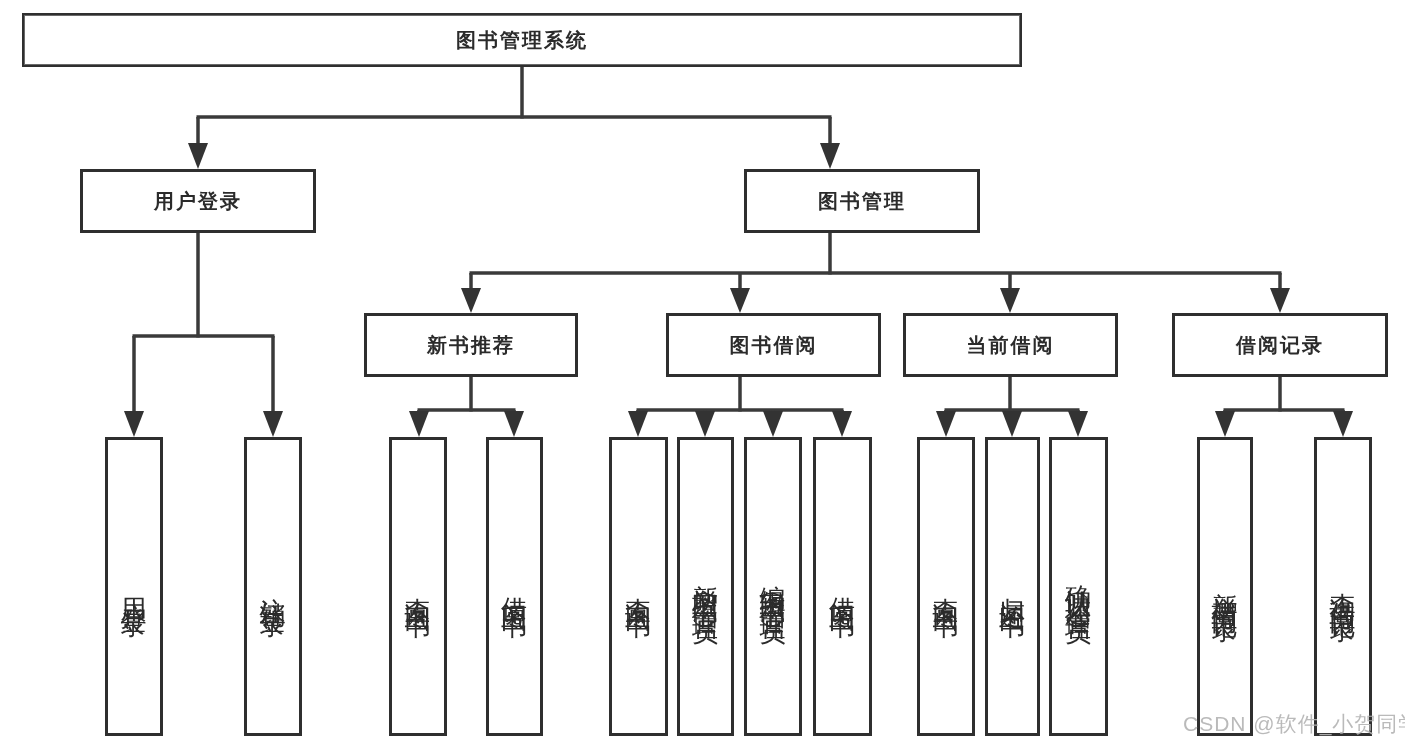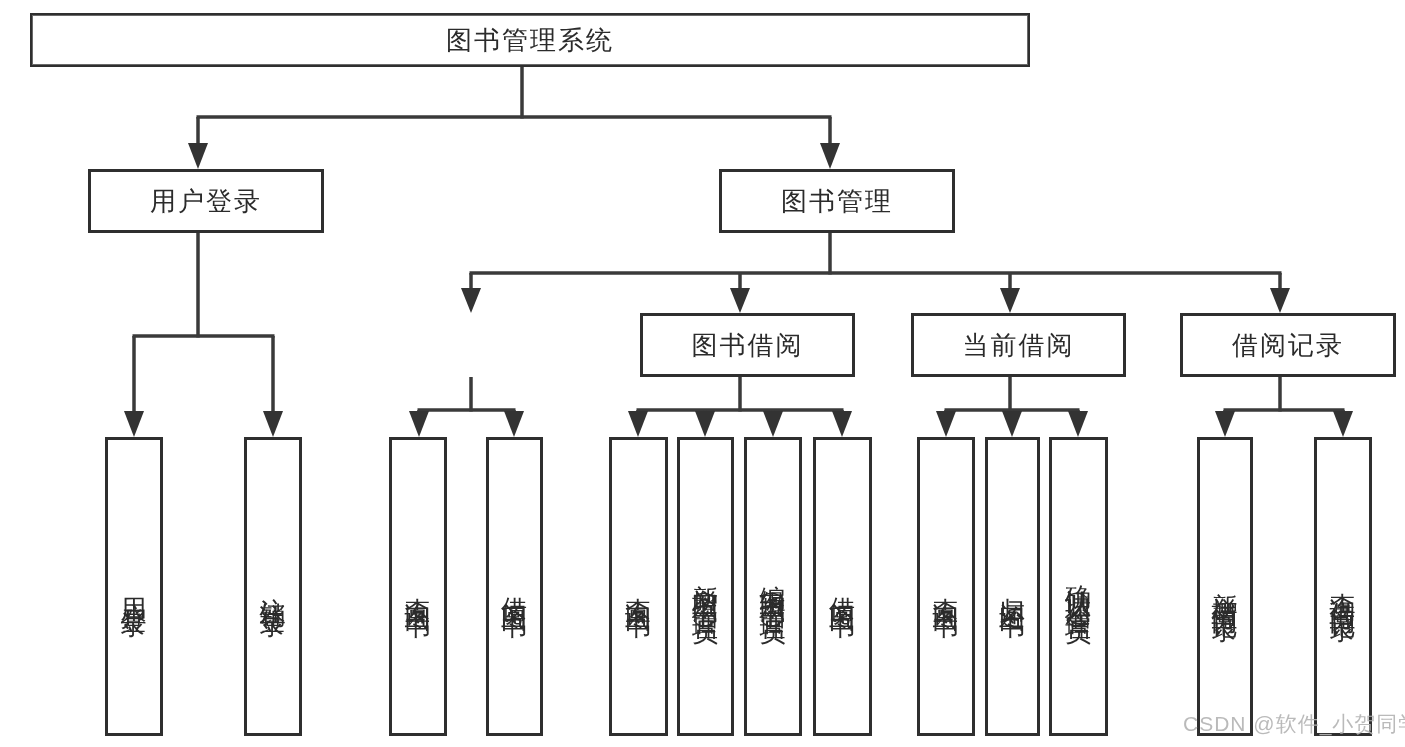--- a/index.html
+++ b/index.html
@@ -16,25 +16,24 @@
     box-sizing:border-box;
     background:#ffffff;
     border:3px solid #2f2f2f;
     display:flex;
     align-items:center;
     justify-content:center;
     color:#2b2b2b;
     z-index:2;
   }
   .hnode{
-    font-size:26px;
-    font-weight:400;
+    font-size:20px;
+    font-weight:700;
     letter-spacing:2px;
     white-space:nowrap;
-    margin-left:8px;
   }
   .root{border-width:2px;box-shadow:inset 0 0 0 1px #6a6a6a;}
   .vnode{
     writing-mode:vertical-rl;
     text-orientation:mixed;
     font-size:26px;
     font-weight:500;
     letter-spacing:5px;
     line-height:1;
     text-align:center;
@@ -133,25 +132,28 @@
     </g>
   </svg>
 
   <div class="node hnode root" style="left:22px;top:13px;width:1000px;height:54px;">
     <span>图书管理系统</span>
   </div>
 
   <div class="node hnode" style="left:80px;top:169px;width:236px;height:64px;">
     <span>用户登录</span>
   </div>
-  <div class="node hnode" style="left:711px;top:169px;width:236px;height:64px;">
+  <div class="node hnode" style="left:744px;top:169px;width:236px;height:64px;">
     <span>图书管理</span>
   </div>
 
-  <div class="node hnode" style="left:632px;top:313px;width:215px;height:64px;">
+  <div class="node hnode" style="left:364px;top:313px;width:214px;height:64px;">
+    <span>新书推荐</span>
+  </div>
+  <div class="node hnode" style="left:666px;top:313px;width:215px;height:64px;">
     <span>图书借阅</span>
   </div>
   <div class="node hnode" style="left:1172px;top:313px;width:216px;height:64px;">
     <span>借阅记录</span>
   </div>
   <div class="node hnode" style="left:903px;top:313px;width:215px;height:64px;">
     <span>当前借阅</span>
   </div>
 
   <div class="node vnode" style="left:105px;top:437px;width:58px;height:299px;">

